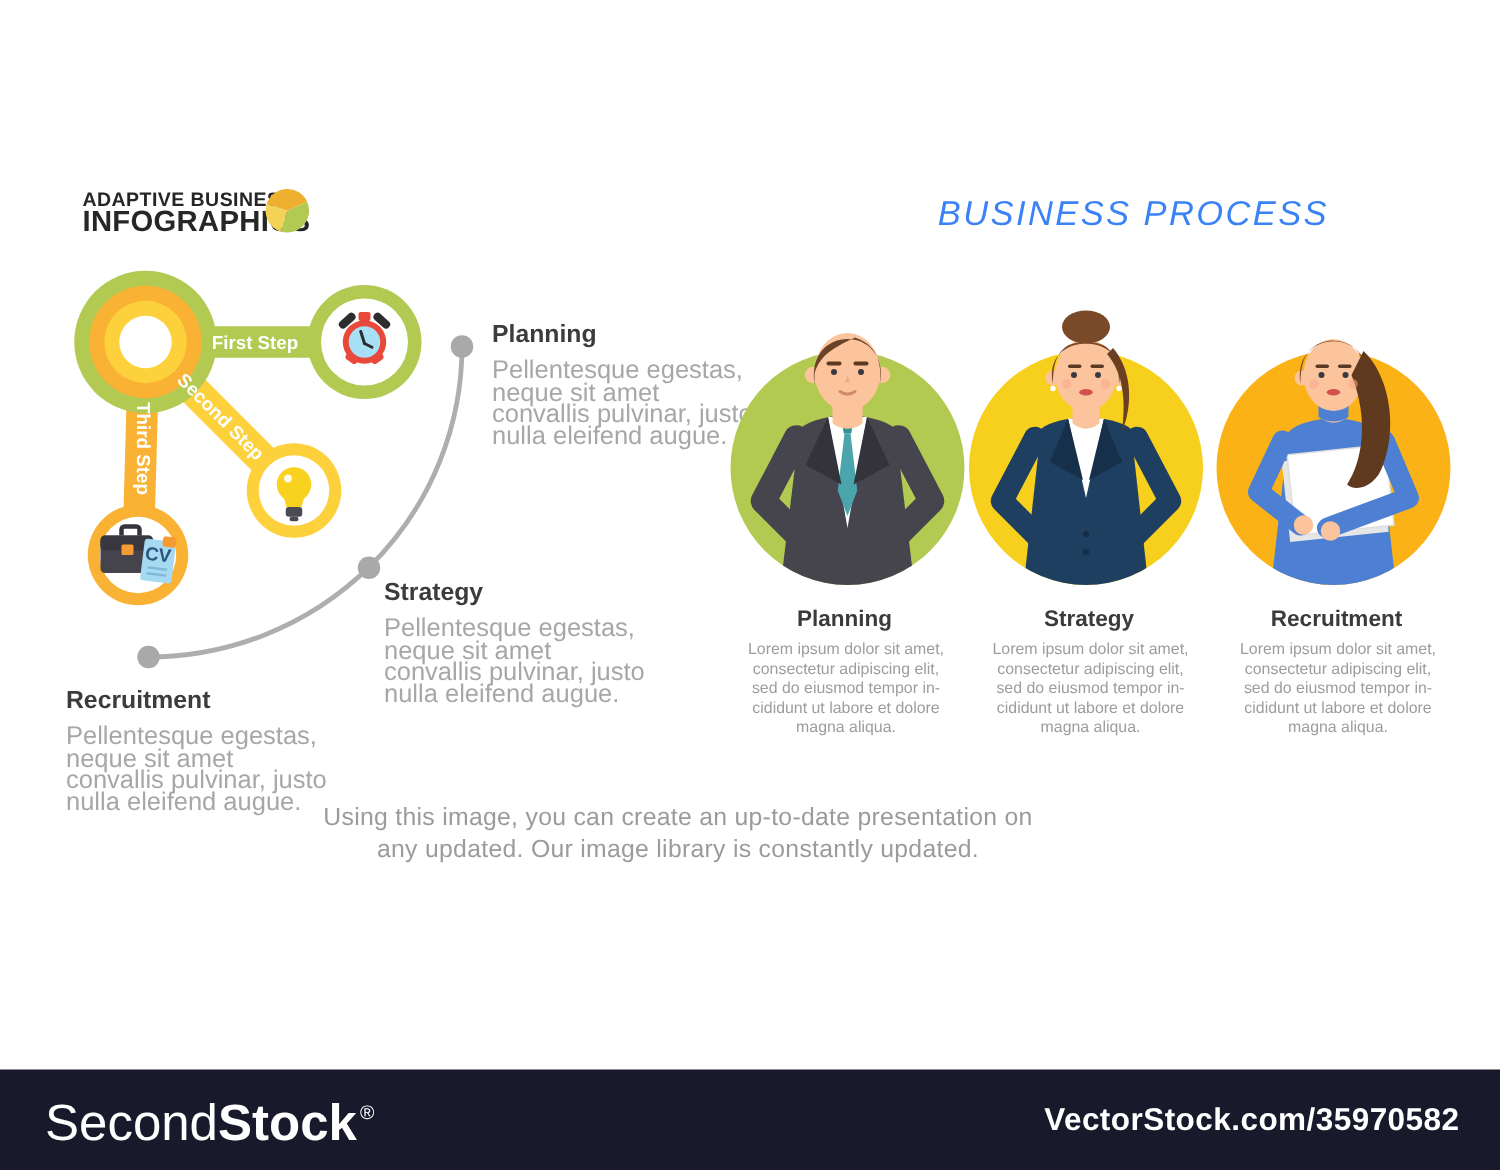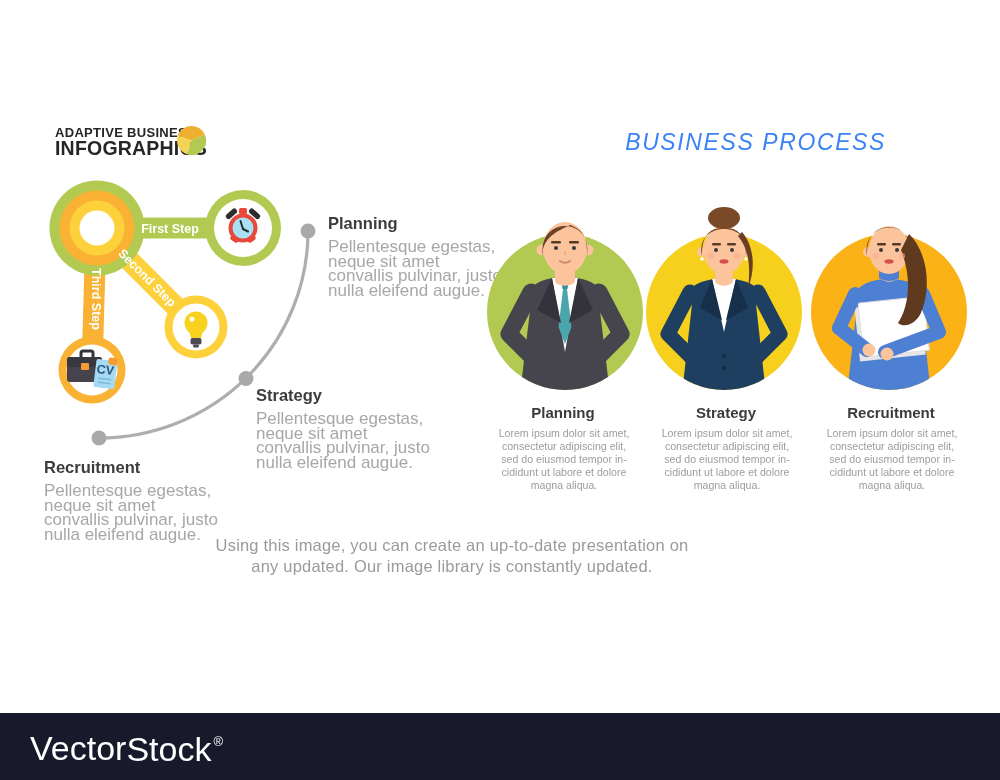--- a/index.html
+++ b/index.html
@@ -38,21 +38,21 @@
   
   .note{position:absolute;left:0;top:535px;width:904px;text-align:center;
         color:#9b9b9b;font-size:16.5px;line-height:21px;letter-spacing:.2px;}
 
   
   .footer{position:absolute;left:0;top:713px;width:1000px;height:67px;background:#181a2c;
           display:flex;align-items:center;justify-content:space-between;box-sizing:border-box;
           padding:0 27px 0 30px;color:#ffffff;}
   .brand{font-size:34px;line-height:34px;}
   .brand .light{font-weight:300;}
-  .brand .bold{font-weight:normal;margin-top:48px;}
+  .brand .bold{font-weight:bold;margin-top:48px;}
   .brand sup{font-size:13px;position:relative;top:-2px;margin-left:2px;font-weight:300;}
   .image-id{font-size:21px;font-weight:600;letter-spacing:.3px;}
 </style>
 </head>
 <body>
 
 <div class="canvas">
 
   <div class="logo">
     <div class="l1">ADAPTIVE BUSINESS</div>
@@ -281,17 +281,18 @@
     <p>Lorem ipsum dolor sit amet, consectetur adipiscing elit, sed do eiusmod tempor in-cididunt ut labore et dolore magna aliqua.</p>
   </div>
 
   <div class="note">
     <div>Using this image, you can create an up-to-date presentation on</div>
     <div>any updated. Our image library is constantly updated.</div>
   </div>
 
   <div class="footer">
     <div class="brand">
-      <span class="light">Vector</span><span class="bold">Stock</span><sup>®</sup>
+      <span class="light">Second</span><span class="bold">Stock</span><sup>®</sup>
     </div>
+    <div class="image-id">VectorStock.com/35970582</div>
   </div>
 
 </div>
 
 </body></html>

